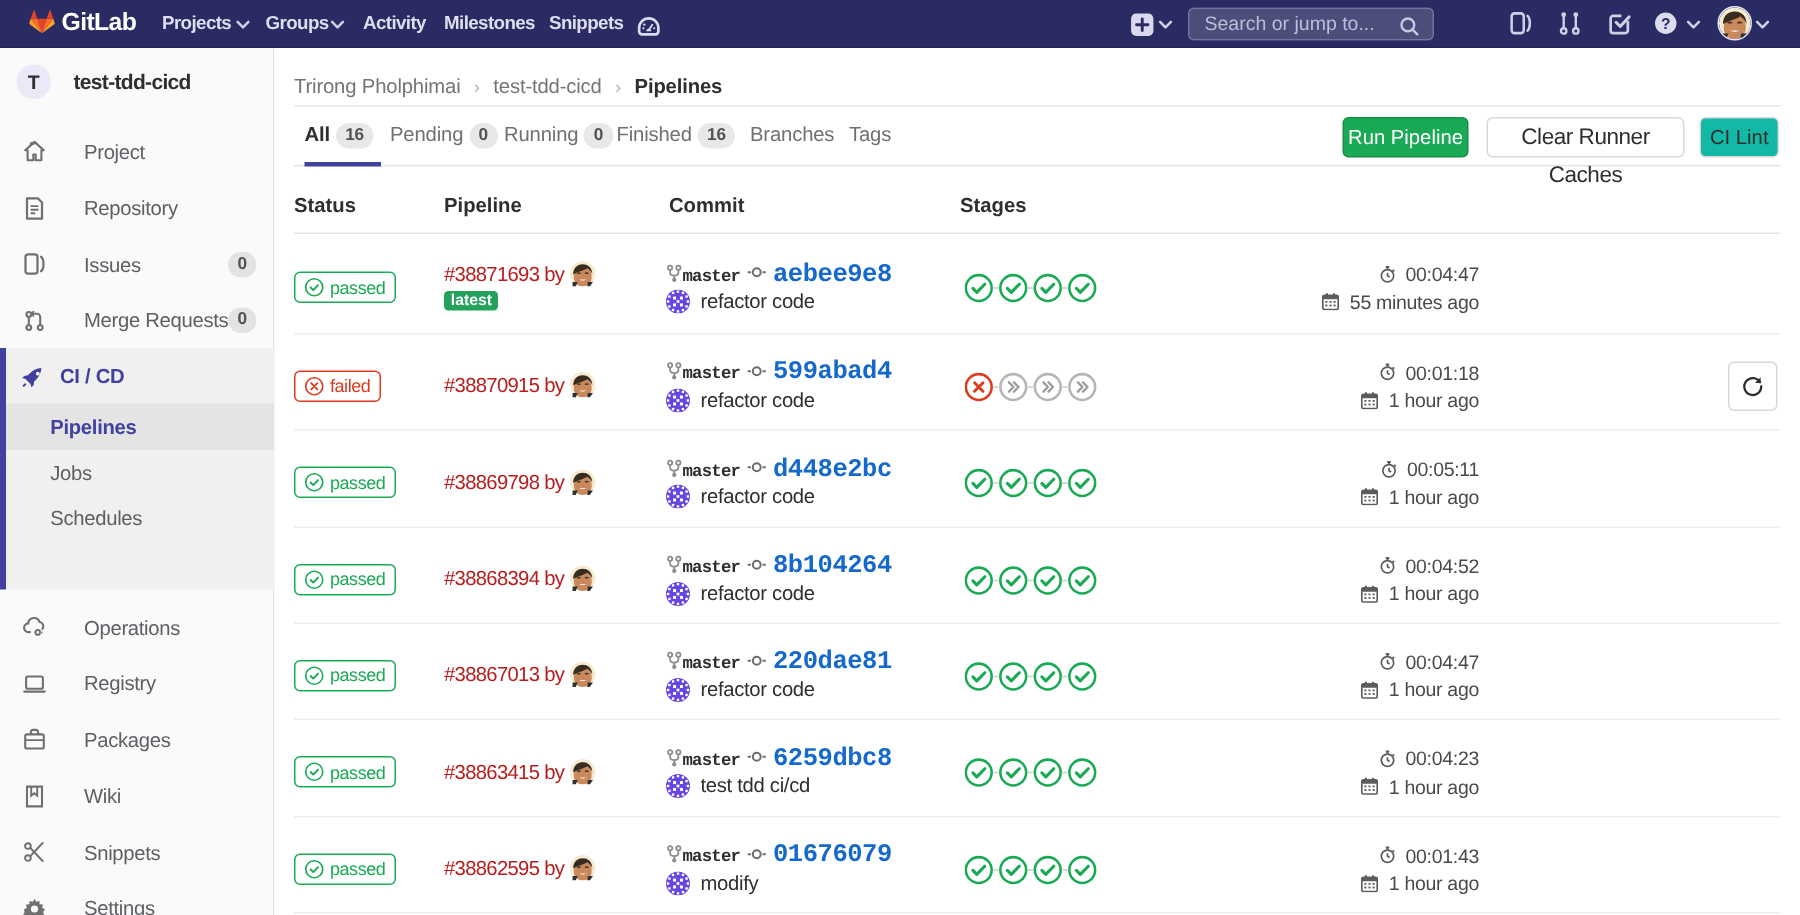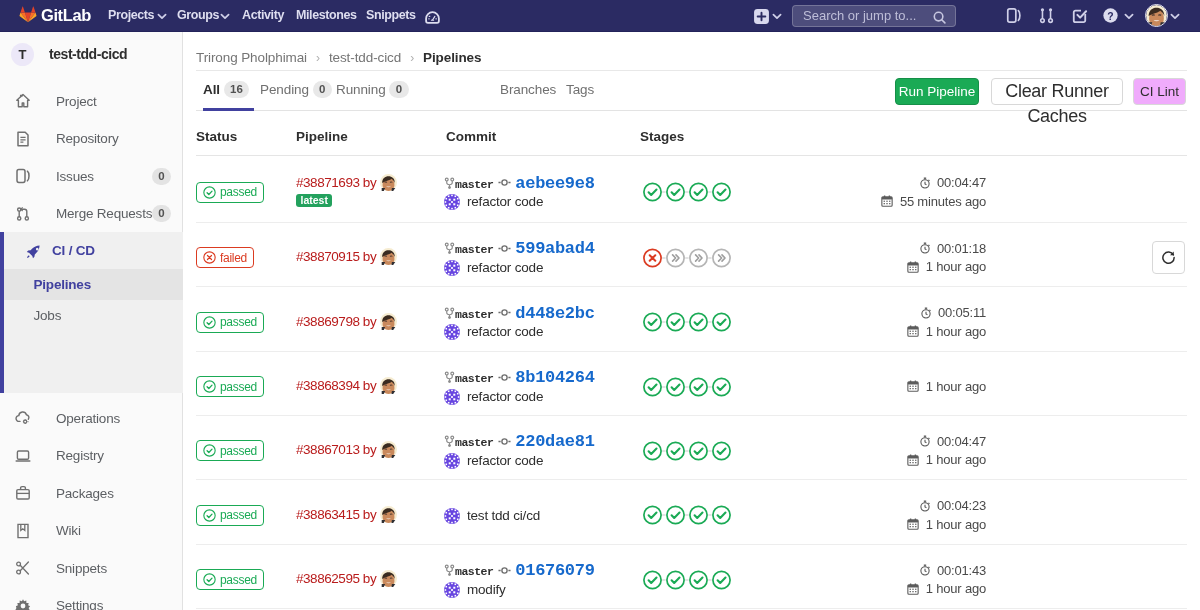--- a/index.html
+++ b/index.html
@@ -18,38 +18,38 @@
 #side { position:absolute; left:0; top:32px; width:183px; height:578px; background:#fafafa; border-right:1px solid #e1e1e1; }
 #ctx { position:absolute; left:0; top:10px; width:100%; height:45px; }
 #ctx .cav { position:absolute; left:11px; top:1px; width:23px; height:23px; border-radius:50%; background:#ece8f8; color:#2e2e2e; font-size:13px; font-weight:bold; text-align:center; line-height:23px; }
 #ctx .cname { position:absolute; left:49px; top:4px; font-size:14px; font-weight:bold; color:#2e2e2e; letter-spacing:-0.45px; }
 #side ul { list-style:none; position:absolute; top:50.5px; left:0; width:183px; }
 #side li { position:relative; height:37.5px; display:flex; align-items:center; padding-left:15px; color:#5c5f63; font-size:13.5px; letter-spacing:-0.2px; }
 #side li svg { flex:0 0 auto; }
 #side .slabel { margin-left:25px; white-space:nowrap; }
 #side .pill { position:absolute; right:12px; top:50%; margin-top:-8.5px; background:#e3e3e3; color:#525252; border-radius:9px; font-size:11.5px; font-weight:bold; padding:0 6.5px; height:17px; line-height:17px; }
 #cicd-block { position:absolute; left:0; top:200px; width:183px; height:160.5px; background:#f0f0f0; border-left:4.5px solid #41419f; }
-#cicd-block .head { height:37px; display:flex; align-items:center; padding-left:22px; color:#41419f; font-size:13.5px; font-weight:bold; }
+#cicd-block .head { height:37px; display:flex; align-items:center; padding-left:10px; color:#41419f; font-size:13.5px; font-weight:bold; }
 #cicd-block .head .slabel { margin-left:10px; letter-spacing:-0.2px; }
 #cicd-block ul.sub { position:static; width:100%; }
 #cicd-block ul.sub li { height:30.8px; padding-left:29.5px; color:#5c5f63; }
 #cicd-block ul.sub li.act { background:#e4e4e4; color:#41419f; font-weight:bold; }
 
 #main { position:absolute; left:183px; top:32px; width:1017px; height:578px; background:#fff; }
 #crumbs { position:absolute; left:13px; top:0; width:991px; height:39px; border-bottom:1px solid #e8e8e8; font-size:13.5px; color:#757575; line-height:51px; letter-spacing:-0.1px; }
 #crumbs .sep { color:#b0b0b0; margin:0 9px; font-size:12px; }
 #crumbs b { color:#2e2e2e; font-weight:bold; }
 #tabsrow { position:absolute; left:13px; top:39px; width:991px; height:40px; border-bottom:1px solid #e3e3e3; }
 .tab { position:absolute; top:0; height:40px; line-height:38px; font-size:13.5px; color:#707070; letter-spacing:-0.1px;text-align:right; }
 .tab .cnt { display:inline-block; background:#e8e8e8; color:#525252; border-radius:9px; font-size:11.5px; font-weight:bold; padding:0 6.5px; height:17px; line-height:17px; vertical-align:1px; }
 .tab.active { color:#2e2e2e; font-weight:bold; border-bottom:3px solid #41419f; padding-right:5px; }
 .btn { position:absolute; top:7px; height:27px; border-radius:4px; font-size:13.5px; line-height:25px; text-align:center; font-family:"Liberation Sans",sans-serif; }
 #btn-run { left:699px; width:84px; background:#1aaa55; border:1px solid #168f48; color:#fff; }
-#btn-clear { left:795px; width:132px; background:#fff; border:1px solid #d8d8d8; color:#2e2e2e; font-size:18px; letter-spacing:-0.3px; }
-#btn-lint { left:937px; width:53px; background:#f0abfc; border:1px solid #d8d8d8; color:#2e2e2e; }
+#btn-clear { left:795px; width:132px; background:#fff; border:1px solid #d8d8d8; color:#2e2e2e; font-size:15px; letter-spacing:-0.3px; }
+#btn-lint { left:937px; width:53px; background:#14b8a6; border:1px solid #d8d8d8; color:#2e2e2e; }
 #table { position:absolute; left:13px; top:80px; width:991px; }
 #thead { height:44px; border-bottom:1px solid #e5e5e5; display:flex; align-items:center; padding-top:5px; font-size:13.5px; font-weight:bold; color:#2e2e2e; }
 .row { display:flex; align-items:center; border-bottom:1px solid #ededed; padding-top:6px; }
 .c-status { width:100px; }
 .c-pipe { width:148px; }
 .c-commit { width:196px; }
 .c-stages { width:120px; padding-left:2.5px; }
 .c-time { width:226px; text-align:right; font-size:13px; color:#4a4a4a; letter-spacing:-0.2px; margin-top:1px; }
 .c-time > div { height:18.5px; line-height:18.5px; }
 .c-act { flex:1; position:relative; }
@@ -202,20 +202,21 @@
     <div class="head">
         <svg width="16" height="16" viewBox="0 0 16 16">
           <path d="M13.6 2.4c-3 .2-5.6 1.4-7.6 3.4L4.6 7.2l-2.4.4L.8 9l2.2.7 3.3 3.3.7 2.2 1.4-1.4.4-2.4 1.4-1.4c2-2 3.2-4.6 3.4-7.6zM9.9 6.1a1.3 1.3 0 1 1 0 .01z" fill="#41419f"></path>
           <path d="M3.2 12.8l-1.8 1.8" stroke="#41419f" stroke-width="1.3"></path>
         </svg>
         <span class="slabel">CI / CD</span>
       </div>
     <ul class="sub">
       <li class="act">Pipelines</li>
       <li>Jobs</li>
+      <li>Schedules</li>
     </ul>
   </div>
   <ul style="top:367.5px">
 <li class="">
         <svg width="16" height="16" viewBox="0 0 16 16">
           <path d="M5 11.4H4.1a2.9 2.9 0 0 1-.3-5.8 3.9 3.9 0 0 1 7.6-.9 2.8 2.8 0 0 1 1.9 4.5" fill="none" stroke="#707070" stroke-width="1.4" stroke-linecap="round"></path>
           <g fill="none" stroke="#707070" stroke-width="1.1">
             <circle cx="10.2" cy="11.6" r="1.5"></circle>
             <path d="M10.2 9.3v.9M10.2 13v.9M7.9 11.6h.9M12.5 11.6h.9M8.6 10l.6.6M11.2 12.6l.6.6M11.8 10l-.6.6M9.2 12.6l-.6.6"></path>
           </g>
@@ -262,20 +263,21 @@
         <span class="slabel">Settings</span>
       </li>
   </ul>
 </aside>
 <main id="main">
   <div id="crumbs">Trirong Pholphimai<span class="sep">›</span>test-tdd-cicd<span class="sep">›</span><b>Pipelines</b></div>
   <div id="tabsrow">
     <span class="tab active" style="left:7px">All <span class="cnt">16</span></span>
     <span class="tab" style="left:64px">Pending <span class="cnt">0</span></span>
     <span class="tab" style="left:140px">Running <span class="cnt">0</span></span>
+    <span class="tab" style="left:215px">Finished <span class="cnt">16</span></span>
     <span class="tab" style="left:304px">Branches</span>
     <span class="tab" style="left:370px">Tags</span>
     <button class="btn" id="btn-run">Run Pipeline</button>
     <button class="btn" id="btn-clear">Clear Runner Caches</button>
     <button class="btn" id="btn-lint">CI Lint</button>
   </div>
   <div id="table">
     <div id="thead">
       <div class="c-status">Status</div>
       <div class="c-pipe">Pipeline</div>
@@ -721,20 +723,28 @@
             <g transform="translate(69,0)">
               <g>
                 <circle class="okc" cx="9.5" cy="12" r="8.6"></circle>
                 <path d="M5.6 12.3l2.6 2.6 5.3-5.4" fill="none" stroke="#1aaa55" stroke-width="2.1" stroke-linecap="round" stroke-linejoin="round"></path>
               </g>
             </g>
           </svg>
         </div>
 <div class="c-time">
           <div><svg width="12" height="12" viewBox="0 0 14 14" style="vertical-align:-1.5px;margin-right:3px">
+              <g fill="none" stroke="#5c5c5c" stroke-width="1.3">
+                <circle cx="7" cy="8" r="4.8"></circle>
+                <path d="M7 5.6V8l1.7 1"></path>
+                <path d="M5.6 1.2h2.8M7 1.2v1.8" stroke-width="1.5"></path>
+                <path d="M11 3.4l1.2 1.2" stroke-width="1.4"></path>
+              </g>
+            </svg> 00:04:52</div>
+          <div><svg width="12" height="12" viewBox="0 0 14 14" style="vertical-align:-1.5px;margin-right:3px">
               <g fill="#5c5c5c">
                 <rect x="1" y="2.2" width="12" height="11" rx="1.2" fill="none" stroke="#5c5c5c" stroke-width="1.3"></rect>
                 <rect x="1" y="2.2" width="12" height="3" rx="1"></rect>
                 <rect x="3.4" y="0.6" width="1.6" height="3"></rect>
                 <rect x="9" y="0.6" width="1.6" height="3"></rect>
                 <g>
                   <rect x="3" y="6.6" width="1.6" height="1.4"></rect>
                   <rect x="6.2" y="6.6" width="1.6" height="1.4"></rect>
                   <rect x="9.4" y="6.6" width="1.6" height="1.4"></rect>
                   <rect x="3" y="9.4" width="1.6" height="1.4"></rect>
@@ -876,20 +886,33 @@
               <circle cx="10" cy="10" r="10" fill="#f6ecd1"></circle>
               <path d="M3 13c0-5 2-9 7-9s7 4 7 9c0 4-3 7-7 7s-7-3-7-7z" fill="#c9895c"></path>
               <path d="M2.5 10.5C2.5 5 6 2.5 10 2.5s7.5 2.5 7.5 8c-1-3-2.5-3.5-4-5-1 1.5-6.5 2.5-11 5z" fill="#3a2b20"></path>
               <path d="M5.5 9.8c1-.5 2-.5 2.8 0M11.7 9.8c1-.5 2-.5 2.8 0" stroke="#40302a" stroke-width="1.1" fill="none"></path>
               <path d="M7 14.6c1.8 1.2 4.2 1.2 6 0z" fill="#fff" opacity=".85"></path>
               <path d="M2 16.5h4L4.5 20H2z" fill="#2f2f33"></path>
               <path d="M14 16.5h4L15.5 20h-2z" fill="#2f2f33"></path>
             </svg></div>
         </div>
 <div class="c-commit">
+          <div class="l1"><svg width="11" height="13" viewBox="0 0 14 16" style="vertical-align:-2px">
+              <g fill="none" stroke="#8c8c8c" stroke-width="1.5">
+                <circle cx="3.5" cy="3" r="1.8"></circle>
+                <circle cx="10.5" cy="3" r="1.8"></circle>
+                <path d="M3.5 4.8v2.4c0 1.8 1.4 2.4 3.5 2.4s3.5-.6 3.5-2.4V4.8M7 9.6v3.8"></path>
+                <circle cx="7" cy="13.2" r="1.8" fill="#8c8c8c" stroke="none"></circle>
+              </g>
+            </svg><span class="branch">master</span> <svg width="13" height="9" viewBox="0 0 14 10" style="vertical-align:0.5px">
+              <g stroke="#6e6e6e" stroke-width="1.5" fill="none">
+                <circle cx="7" cy="5" r="2.9"></circle>
+                <path d="M0.3 5h2.4M11.3 5h2.4"></path>
+              </g>
+            </svg> <span class="hash">6259dbc8</span></div>
           <div class="l2"><svg width="16" height="16" viewBox="0 0 16 16">
               <circle cx="8" cy="8" r="8" fill="#6745e0"></circle>
               <g fill="#fff">
                 <rect x="13.80" y="7.20" width="1.6" height="1.6"></rect>
                 <rect x="12.92" y="10.50" width="1.6" height="1.6"></rect>
                 <rect x="10.50" y="12.92" width="1.6" height="1.6"></rect>
                 <rect x="7.20" y="13.80" width="1.6" height="1.6"></rect>
                 <rect x="3.90" y="12.92" width="1.6" height="1.6"></rect>
                 <rect x="1.48" y="10.50" width="1.6" height="1.6"></rect>
                 <rect x="0.60" y="7.20" width="1.6" height="1.6"></rect>

